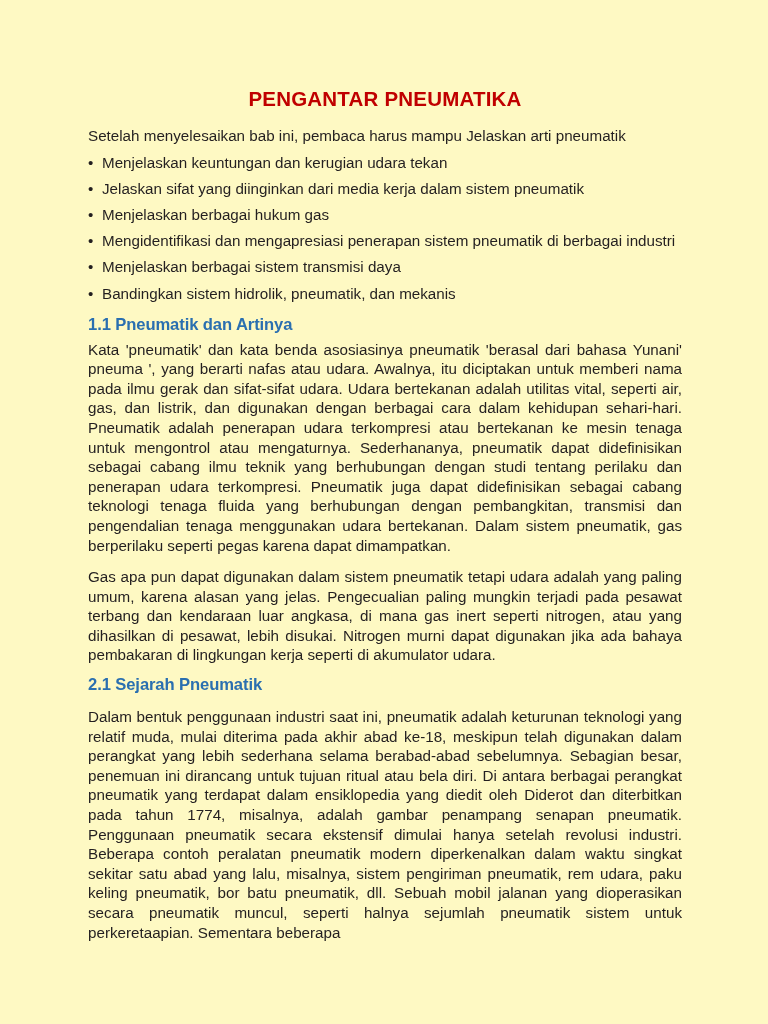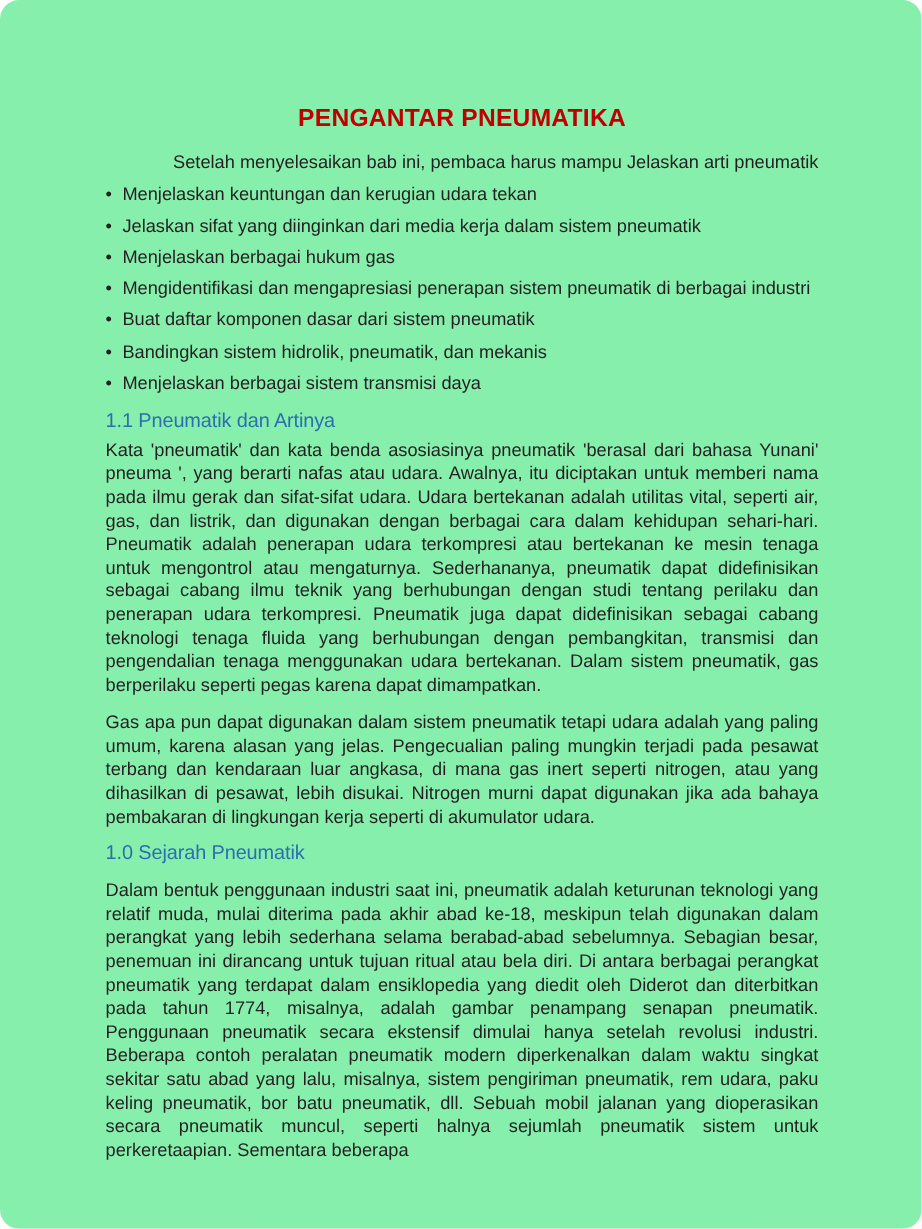--- a/index.html
+++ b/index.html
@@ -13,24 +13,23 @@
     height: 1024px;
     font-family: "Liberation Sans", "DejaVu Sans", sans-serif;
     color: #231f20;
     overflow: hidden;
   }
 
   .page {
     position: relative;
     width: 768px;
     height: 1024px;
-    background: #86efac;
+    background: #fef9c3;
     box-sizing: border-box;
     padding: 0;
-    border-radius: 16px;
   }
 
   .content {
     position: absolute;
     left: 88px;
     top: 86px;
     width: 594px;
   }
 
   
@@ -42,21 +41,21 @@
     letter-spacing: 0.2px;
     margin: 0 0 14px 0;
     line-height: 1.25;
   }
 
   
   .intro-line {
     font-size: 15.2px;
     line-height: 20px;
     color: #231f20;
-    text-align: right;
+    text-align: left;
     margin: 0 0 7px 0;
   }
 
   
   .bullet-list {
     list-style: none;
     margin: 0 0 10px 0;
     padding: 0;
   }
   .bullet-item {
@@ -75,21 +74,21 @@
     left: 0;
     top: 0;
     font-size: 15.2px;
     line-height: 20px;
     color: #231f20;
   }
 
   
   .section-heading {
     font-size: 16.6px;
-    font-weight: normal;
+    font-weight: bold;
     color: #2a6fb0;
     margin: 9px 0 5px 0;
     line-height: 21px;
     letter-spacing: -0.1px;
   }
 
   
   .body-par {
     font-size: 15.2px;
     line-height: 19.6px;
@@ -111,30 +110,29 @@
 
     <h1 class="doc-title">PENGANTAR PNEUMATIKA</h1>
 
     <p class="intro-line">Setelah menyelesaikan bab ini, pembaca harus mampu Jelaskan arti pneumatik</p>
 
     <ul class="bullet-list">
       <li class="bullet-item">Menjelaskan keuntungan dan kerugian udara tekan</li>
       <li class="bullet-item">Jelaskan sifat yang diinginkan dari media kerja dalam sistem pneumatik</li>
       <li class="bullet-item">Menjelaskan berbagai hukum gas</li>
       <li class="bullet-item">Mengidentifikasi dan mengapresiasi penerapan sistem pneumatik di berbagai industri</li>
-      <li class="bullet-item">Buat daftar komponen dasar dari sistem pneumatik</li>
+      <li class="bullet-item">Menjelaskan berbagai sistem transmisi daya</li>
       <li class="bullet-item">Bandingkan sistem hidrolik, pneumatik, dan mekanis</li>
-      <li class="bullet-item">Menjelaskan berbagai sistem transmisi daya</li>
     </ul>
 
     <div class="sec-block">
       <h2 class="section-heading">1.1 Pneumatik dan Artinya</h2>
       <p class="body-par">Kata 'pneumatik' dan kata benda asosiasinya pneumatik 'berasal dari bahasa Yunani' pneuma ', yang berarti nafas atau udara. Awalnya, itu diciptakan untuk memberi nama pada ilmu gerak dan sifat-sifat udara. Udara bertekanan adalah utilitas vital, seperti air, gas, dan listrik, dan digunakan dengan berbagai cara dalam kehidupan sehari-hari. Pneumatik adalah penerapan udara terkompresi atau bertekanan ke mesin tenaga untuk mengontrol atau mengaturnya. Sederhananya, pneumatik dapat didefinisikan sebagai cabang ilmu teknik yang berhubungan dengan studi tentang perilaku dan penerapan udara terkompresi. Pneumatik juga dapat didefinisikan sebagai cabang teknologi tenaga fluida yang berhubungan dengan pembangkitan, transmisi dan pengendalian tenaga menggunakan udara bertekanan. Dalam sistem pneumatik, gas berperilaku seperti pegas karena dapat dimampatkan.</p>
       <p class="body-par">Gas apa pun dapat digunakan dalam sistem pneumatik tetapi udara adalah yang paling umum, karena alasan yang jelas. Pengecualian paling mungkin terjadi pada pesawat terbang dan kendaraan luar angkasa, di mana gas inert seperti nitrogen, atau yang dihasilkan di pesawat, lebih disukai. Nitrogen murni dapat digunakan jika ada bahaya pembakaran di lingkungan kerja seperti di akumulator udara.</p>
     </div>
 
     <div class="sec-block">
-      <h2 class="section-heading">1.0 Sejarah Pneumatik</h2>
+      <h2 class="section-heading">2.1 Sejarah Pneumatik</h2>
       <p class="body-par">Dalam bentuk penggunaan industri saat ini, pneumatik adalah keturunan teknologi yang relatif muda, mulai diterima pada akhir abad ke-18, meskipun telah digunakan dalam perangkat yang lebih sederhana selama berabad-abad sebelumnya. Sebagian besar, penemuan ini dirancang untuk tujuan ritual atau bela diri. Di antara berbagai perangkat pneumatik yang terdapat dalam ensiklopedia yang diedit oleh Diderot dan diterbitkan pada tahun 1774, misalnya, adalah gambar penampang senapan pneumatik. Penggunaan pneumatik secara ekstensif dimulai hanya setelah revolusi industri. Beberapa contoh peralatan pneumatik modern diperkenalkan dalam waktu singkat sekitar satu abad yang lalu, misalnya, sistem pengiriman pneumatik, rem udara, paku keling pneumatik, bor batu pneumatik, dll. Sebuah mobil jalanan yang dioperasikan secara pneumatik muncul, seperti halnya sejumlah pneumatik sistem untuk perkeretaapian. Sementara beberapa</p>
     </div>
 
   </div>
 </div>
 
 </body></html>

